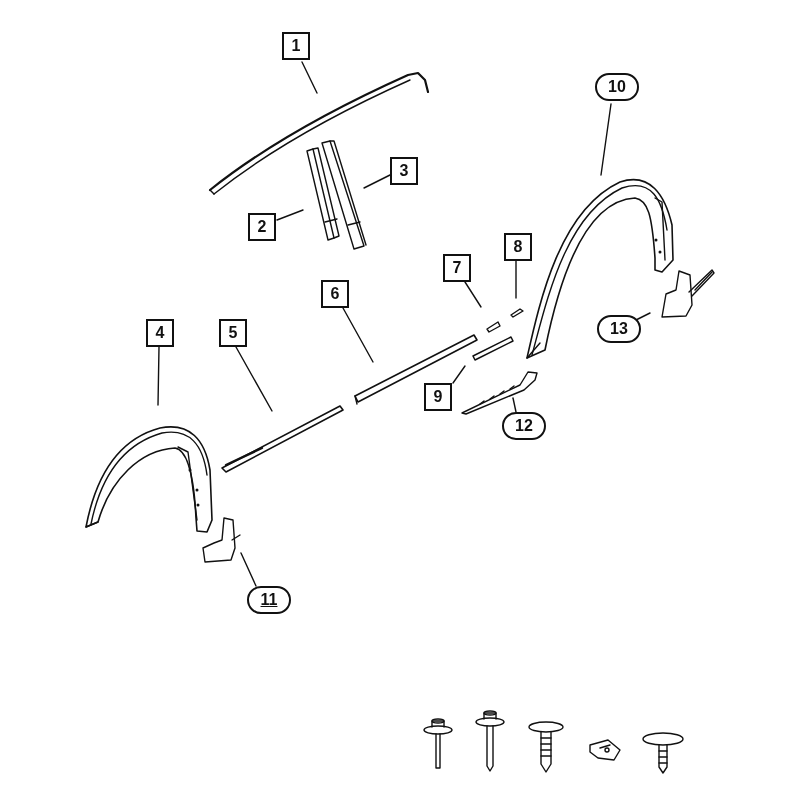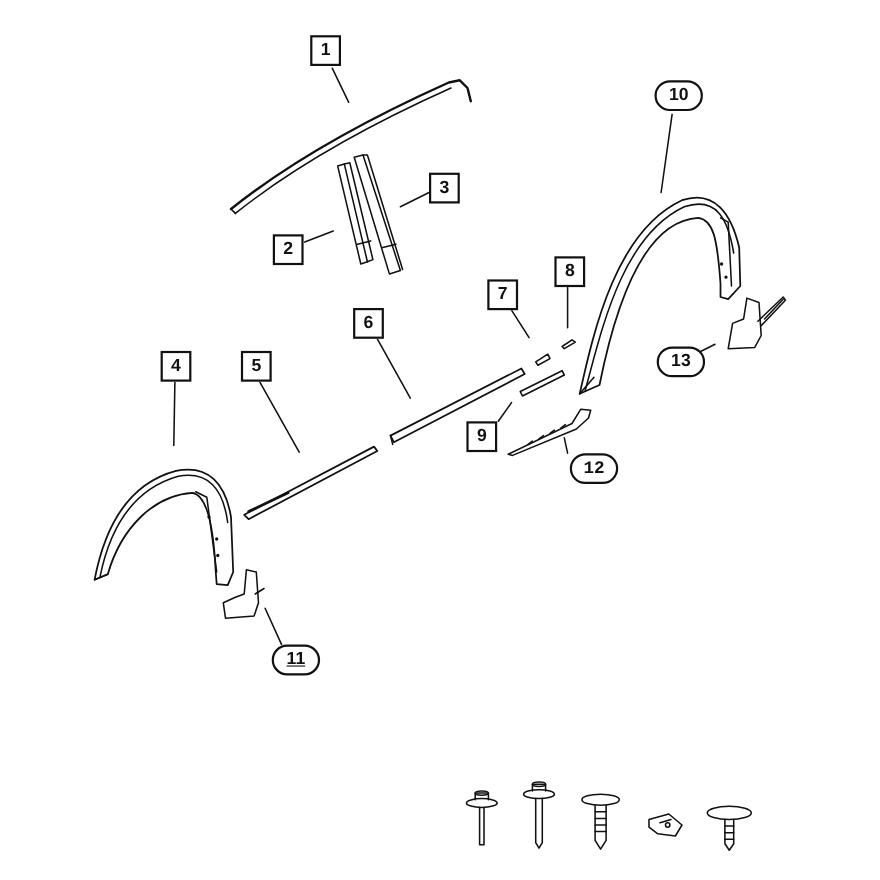--- a/index.html
+++ b/index.html
@@ -144,14 +144,14 @@
 <div class="callout" style="left:248px;top:213px;">2</div>
 <div class="callout" style="left:390px;top:157px;">3</div>
 <div class="callout" style="left:146px;top:319px;">4</div>
 <div class="callout" style="left:219px;top:319px;">5</div>
 <div class="callout" style="left:321px;top:280px;">6</div>
 <div class="callout" style="left:443px;top:254px;">7</div>
 <div class="callout" style="left:504px;top:233px;">8</div>
 <div class="callout" style="left:424px;top:383px;">9</div>
 <div class="callout wide" style="left:595px;top:73px;">10</div>
 <div class="callout wide" style="left:247px;top:586px;text-decoration:underline;">11</div>
-<div class="callout wide" style="left:518px;top:412px;font-family:Liberation Mono, monospace;">12</div>
+<div class="callout wide" style="left:502px;top:412px;">12</div>
 <div class="callout wide" style="left:597px;top:315px;">13</div>
 
 </body></html>

